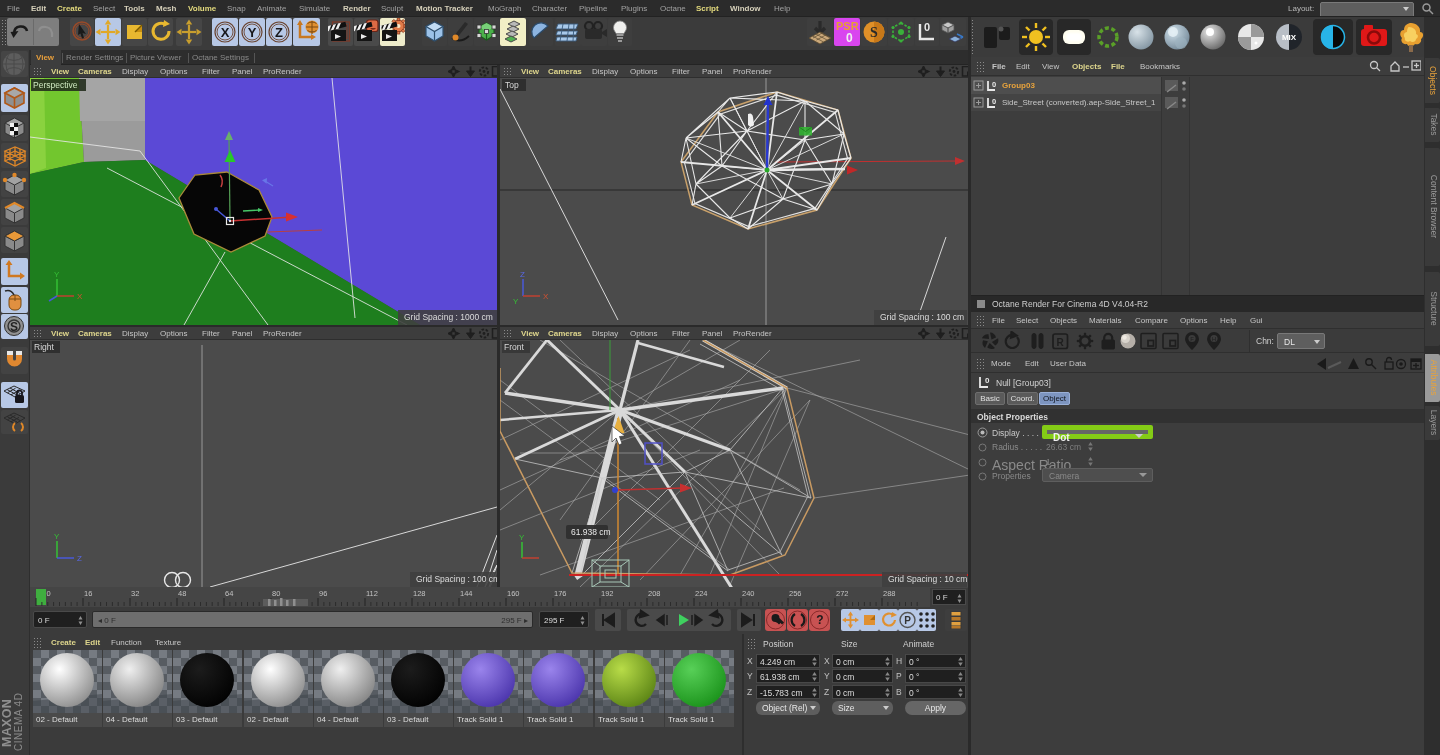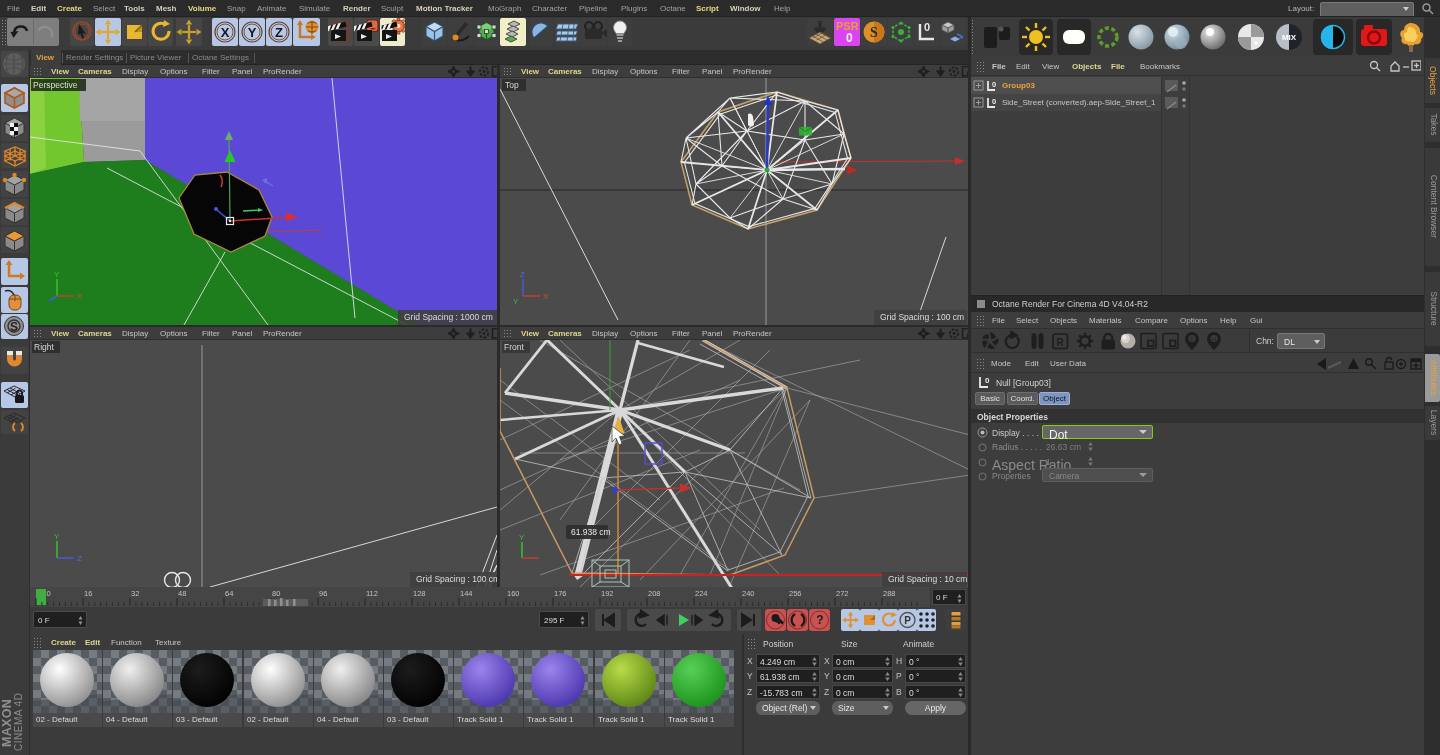--- a/index.html
+++ b/index.html
@@ -875,20 +875,21 @@
       </g>
     </svg>
 <div class="abs" style="left:930px;top:588px;width:38px;height:19px;background:#3b3b3b;"></div>
 <div class="abs" style="left:932px;top:589px;width:34px;height:16px;background:#1f1f1f;border:1px solid #4a4a4a;font-size:8px;color:#ddd;padding:3px 3px;">0 F<svg width="5" height="9" style="position:absolute;right:3px;top:4px;">
         <path d="M2.5 0 L4.5 3.5 H0.5 Z M2.5 9 L4.5 5.5 H0.5 Z" fill="#909090"></path>
       </svg></div>
 <div class="abs" style="left:30px;top:607px;width:938px;height:27px;background:#3b3b3b;"></div>
 <div class="abs" style="left:33px;top:611px;width:54px;height:17px;background:#1f1f1f;border:1px solid #4a4a4a;border-radius:2px;font-size:8px;color:#ddd;padding:4px 4px;">0 F<svg width="5" height="9" style="position:absolute;right:3px;top:4px;">
         <path d="M2.5 0 L4.5 3.5 H0.5 Z M2.5 9 L4.5 5.5 H0.5 Z" fill="#909090"></path>
       </svg></div>
+<div class="abs" style="left:92px;top:611px;width:441px;height:17px;background:#6e6e6e;border:1px solid #2a2a2a;border-radius:2px;font-size:8px;color:#2e2e2e;padding:4px 5px;">◂ 0 F<span style="position:absolute;right:4px;">295 F ▸</span></div>
 <div class="abs" style="left:539px;top:611px;width:50px;height:17px;background:#1f1f1f;border:1px solid #4a4a4a;border-radius:2px;font-size:8px;color:#ddd;padding:4px 4px;">295 F<svg width="5" height="9" style="position:absolute;right:3px;top:4px;">
         <path d="M2.5 0 L4.5 3.5 H0.5 Z M2.5 9 L4.5 5.5 H0.5 Z" fill="#909090"></path>
       </svg></div>
 <div class="abs" style="left:595px;top:609px;width:26px;height:22px;background:#4a4a4a;border-radius:2px;"><svg width="26" height="22">
         <path d="M8 5 v12 M19 5 l-9 6 9 6 Z" fill="#1c1c1c" stroke="#1c1c1c" stroke-width="2"></path>
       </svg></div>
 <div class="abs" style="left:627px;top:609px;width:104px;height:22px;background:#4a4a4a;border-radius:2px;"><svg width="104" height="22">
 <path d="M16 5 a6 6 0 1 0 3 10 M14 2 l6 4 -7 2 Z" fill="none" stroke="#1c1c1c" stroke-width="2.4"></path>
 <path d="M14 2 l6 4 -7 2 Z" fill="#1c1c1c"></path>
 <path d="M37 6 l-7 5 7 5 Z M40 6 v10" fill="#1c1c1c" stroke="#1c1c1c" stroke-width="1.5"></path>
@@ -1363,21 +1364,21 @@
 <div class="abs" style="left:975px;top:392px;width:30px;height:13px;background:#5a5a5a;border:1px solid #6e6e6e;border-radius:2px;font-size:8px;color:#e0e0e0;text-align:center;padding-top:1px;">Basic</div>
 <div class="abs" style="left:1007px;top:392px;width:31px;height:13px;background:#5a5a5a;border:1px solid #6e6e6e;border-radius:2px;font-size:8px;color:#e0e0e0;text-align:center;padding-top:1px;">Coord.</div>
 <div class="abs" style="left:1039px;top:392px;width:31px;height:13px;background:#7d95c0;border:1px solid #9ab0d8;border-radius:2px;font-size:8px;color:#10141c;text-align:center;padding-top:1px;">Object</div>
 <div class="abs" style="left:971px;top:409px;width:453px;height:14px;background:#313131;"></div>
 <div class="abs" style="left:977px;top:412px;font-size:8.5px;color:#d8d8d8;font-weight:bold;">Object Properties</div>
 <svg class="abs" style="left:977px;top:427px;" width="11" height="11">
       <circle cx="5.5" cy="5.5" r="4.5" fill="none" stroke="#999" stroke-width="1"></circle>
       <circle cx="5.5" cy="5.5" r="2" fill="#bbb"></circle>
     </svg>
 <div class="abs" style="left:992px;top:428px;font-size:8.5px;color:#c8c8c8;">Display . . . .</div>
-<div class="abs" style="left:1042px;top:425px;width:111px;height:14px;background:#666666;border:1px solid #84cc16;border-radius:2px;font-size:12px;color:#f0f0f0;padding:2px 6px;">Dot<span style="position:absolute;right:5px;top:4px;width:0;height:0;border-left:4px solid transparent;border-right:4px solid transparent;border-top:4px solid #ccc;"></span></div>
+<div class="abs" style="left:1042px;top:425px;width:111px;height:14px;background:#666666;border:5px solid #84cc16;border-radius:2px;font-size:10px;color:#f0f0f0;padding:2px 6px;font-weight:bold;">Dot<span style="position:absolute;right:5px;top:4px;width:0;height:0;border-left:4px solid transparent;border-right:4px solid transparent;border-top:4px solid #ccc;"></span></div>
 <svg class="abs" style="left:978px;top:443px;" width="9" height="9">
       <circle cx="4.5" cy="4.5" r="3.5" fill="none" stroke="#777" stroke-width="1"></circle>
     </svg>
 <div class="abs" style="left:992px;top:442px;font-size:8.5px;color:#8a8a8a;">Radius . . . . .</div>
 <div class="abs" style="left:1046px;top:442px;font-size:8.5px;color:#7e7e7e;">26.63 cm</div>
 <svg class="abs" style="left:1088px;top:442px;" width="5" height="9">
       <path d="M2.5 0 L4.8 3.5 H0.2 Z M2.5 9 L4.8 5.5 H0.2 Z" fill="#777"></path>
     </svg>
 <svg class="abs" style="left:978px;top:458px;" width="9" height="9">
       <circle cx="4.5" cy="4.5" r="3.5" fill="none" stroke="#777" stroke-width="1"></circle>

